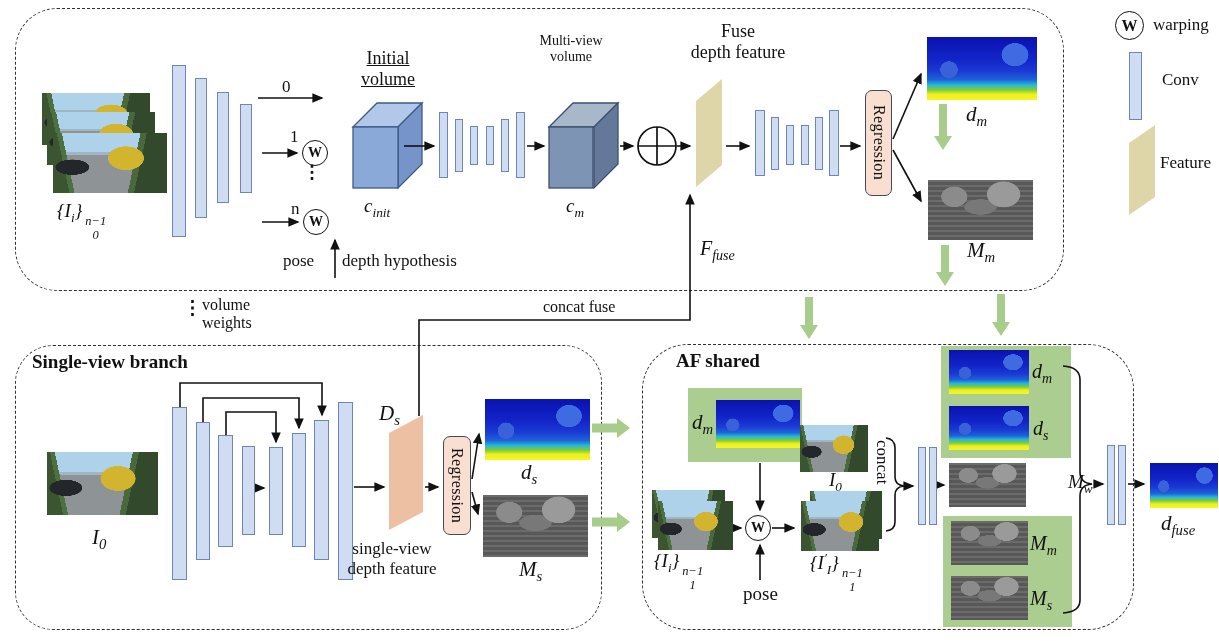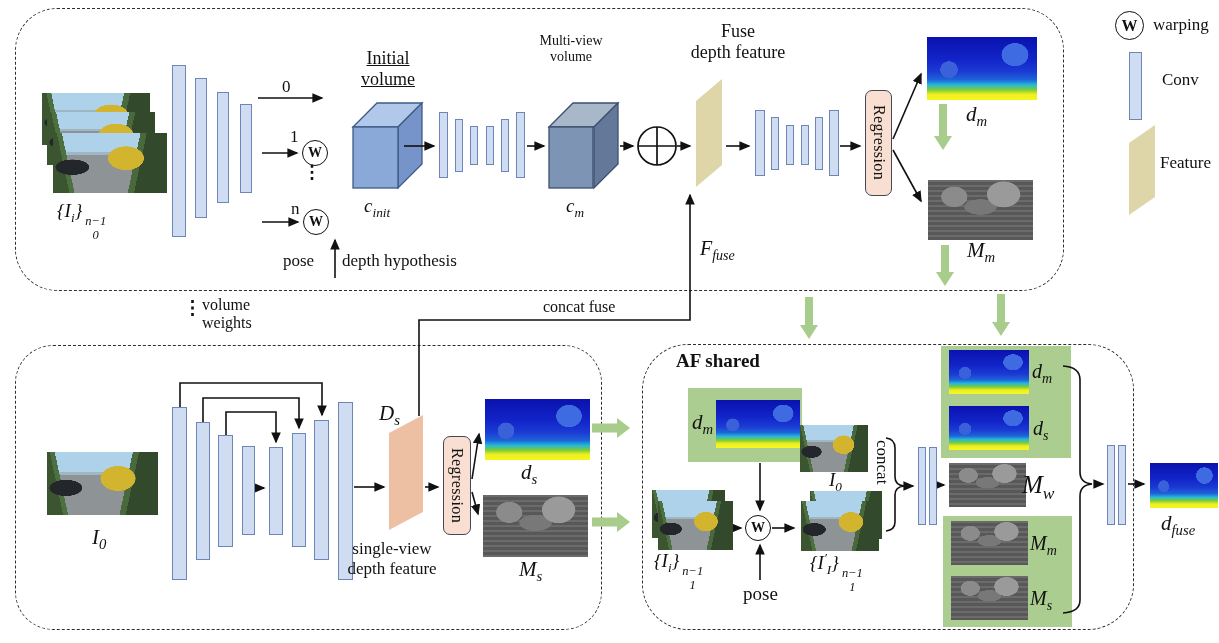--- a/index.html
+++ b/index.html
@@ -200,20 +200,21 @@
       <span>W</span>
     </div>
 
   <div class="reg" style="left:865px;top:90px;width:27px;height:106px;">
       <span>Regression</span>
     </div>
   <div class="reg" style="left:443px;top:436px;width:28px;height:99px;">
       <span>Regression</span>
     </div>
 
+  <div class="lbl bold" style="left:32px;top:351px;">Single-view branch</div>
   <div class="lbl bold" style="left:676px;top:350px;">AF shared</div>
 
   <div class="lbl math" style="left:57px;top:200px;font-size:19px;">
     <span>{I</span><sub>i</sub><span>}</span><span class="lims">
         <span>n−1</span>
         <span>0</span>
       </span>
   </div>
   <div class="lbl" style="left:282px;top:77px;">0</div>
   <div class="lbl" style="left:290px;top:127px;">1</div>
@@ -270,18 +271,18 @@
   <div class="lbl math" style="left:810px;top:550px;font-size:19px;">
     <span>{I</span><sup style="font-size:70%;">′</sup><sub>I</sub><span>}</span><span class="lims">
         <span>n−1</span>
         <span>1</span>
       </span>
   </div>
   <div class="lbl" style="left:743px;top:583px;font-size:19px;">pose</div>
   <div class="lbl vtext" style="left:872px;top:440px;height:95px;font-size:17px;">concat</div>
   <div class="lbl math" style="left:1032px;top:360px;font-size:20px;"><span>d</span><sub>m</sub></div>
   <div class="lbl math" style="left:1033px;top:417px;font-size:20px;"><span>d</span><sub>s</sub></div>
-  <div class="lbl math" style="left:1022px;top:471px;font-size:25px;"><span>M</span><sub>w</sub></div>
+  <div class="lbl math" style="left:1068px;top:471px;font-size:19px;"><span>M</span><sub>w</sub></div>
   <div class="lbl math" style="left:1030px;top:532px;font-size:20px;"><span>M</span><sub>m</sub></div>
   <div class="lbl math" style="left:1030px;top:587px;font-size:20px;"><span>M</span><sub>s</sub></div>
   <div class="lbl math" style="left:1161px;top:511px;font-size:21px;"><span>d</span><sub>fuse</sub></div>
 
 </div>
 
 </body></html>

